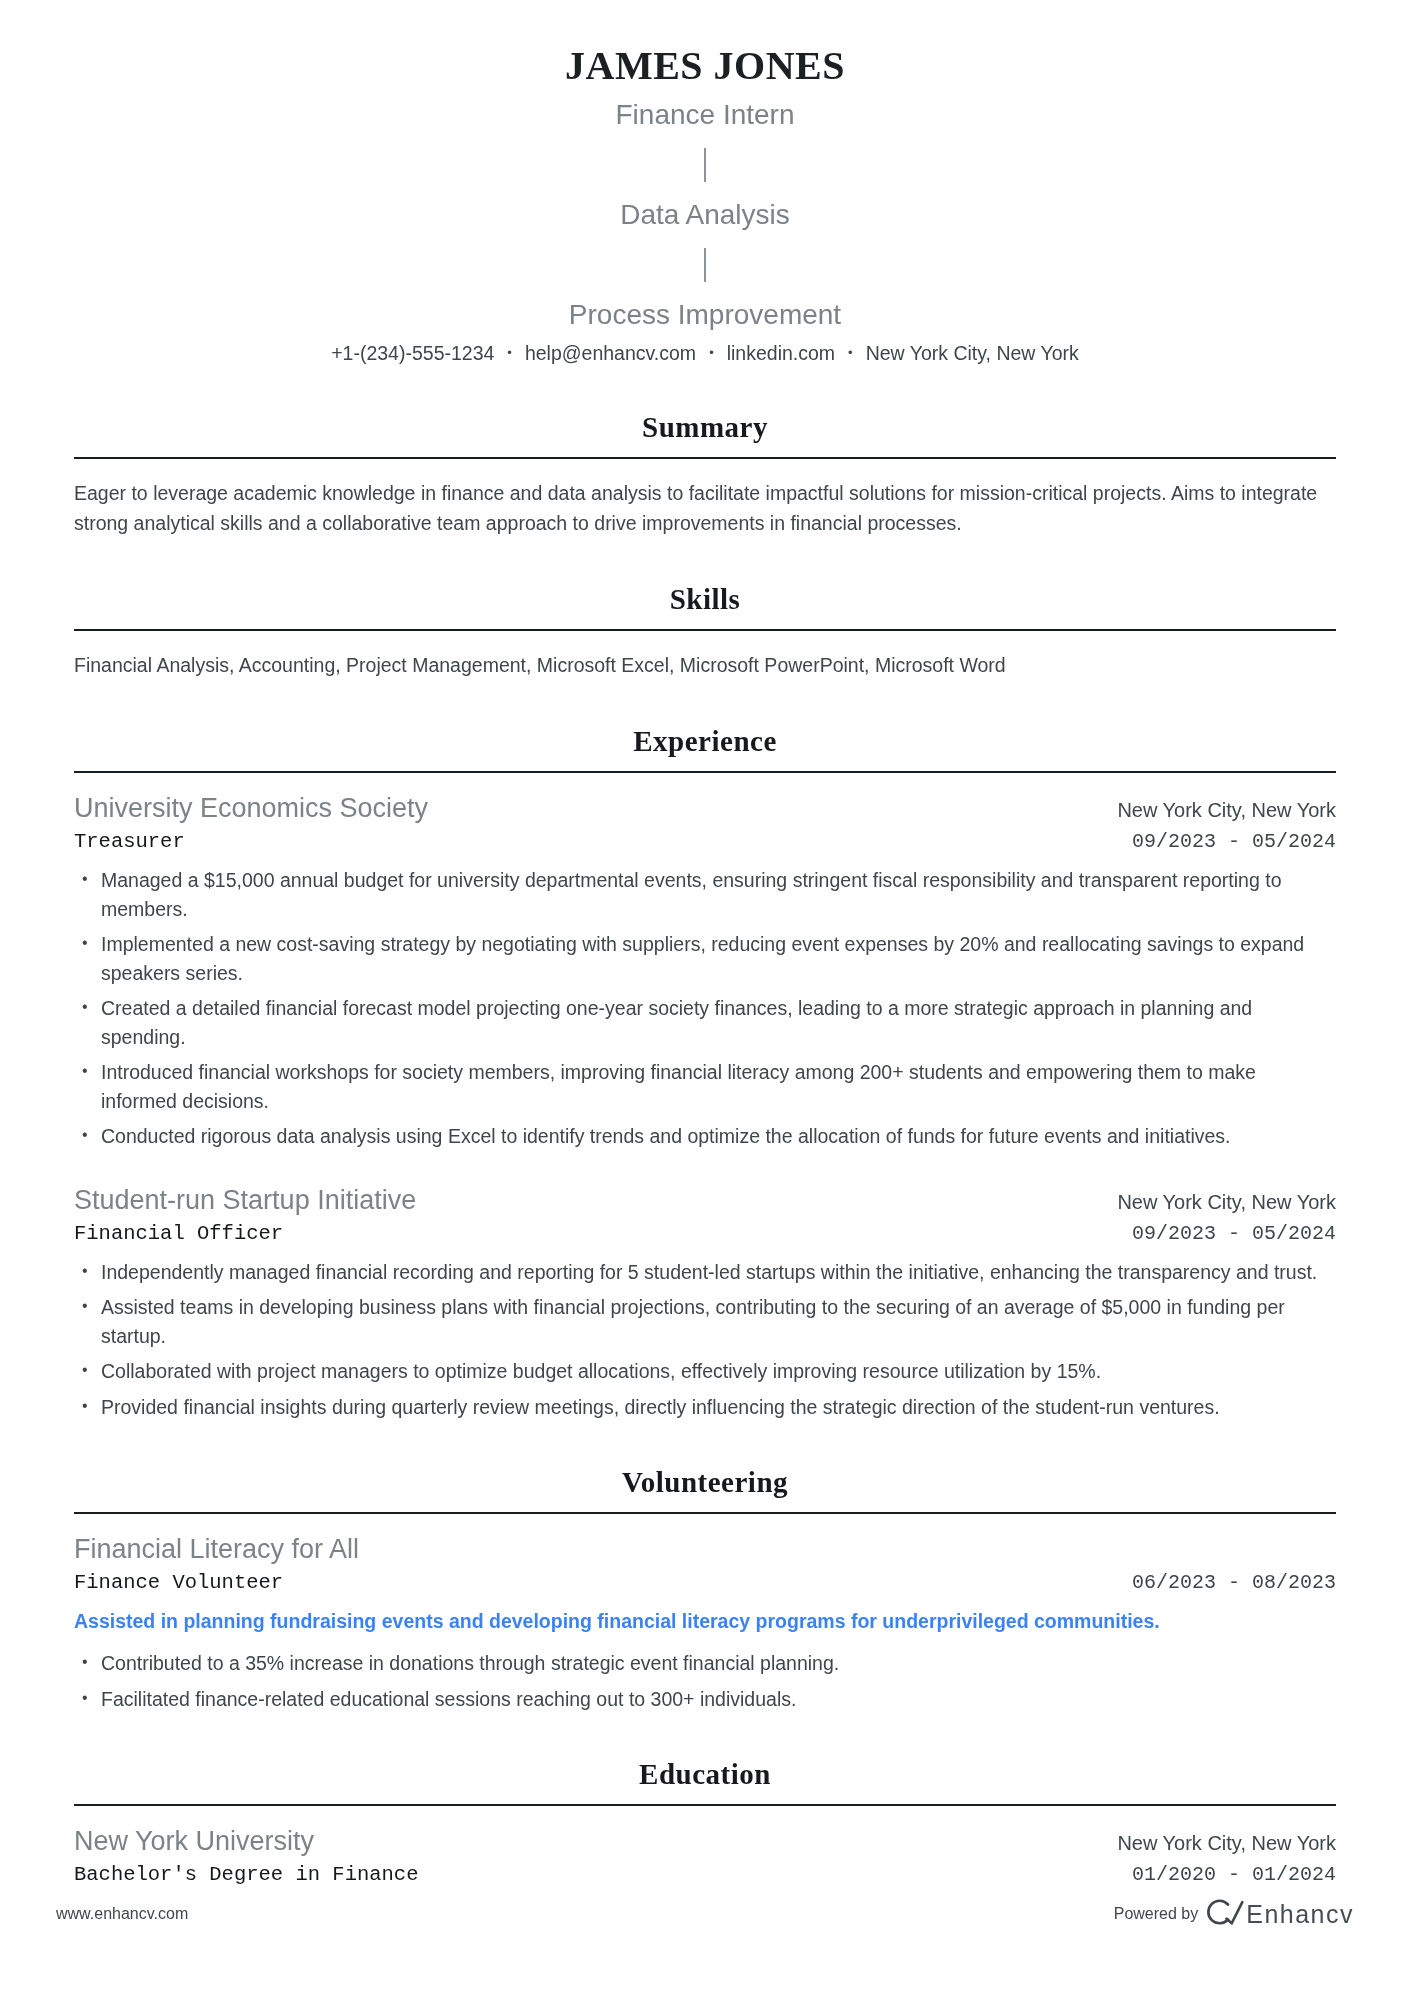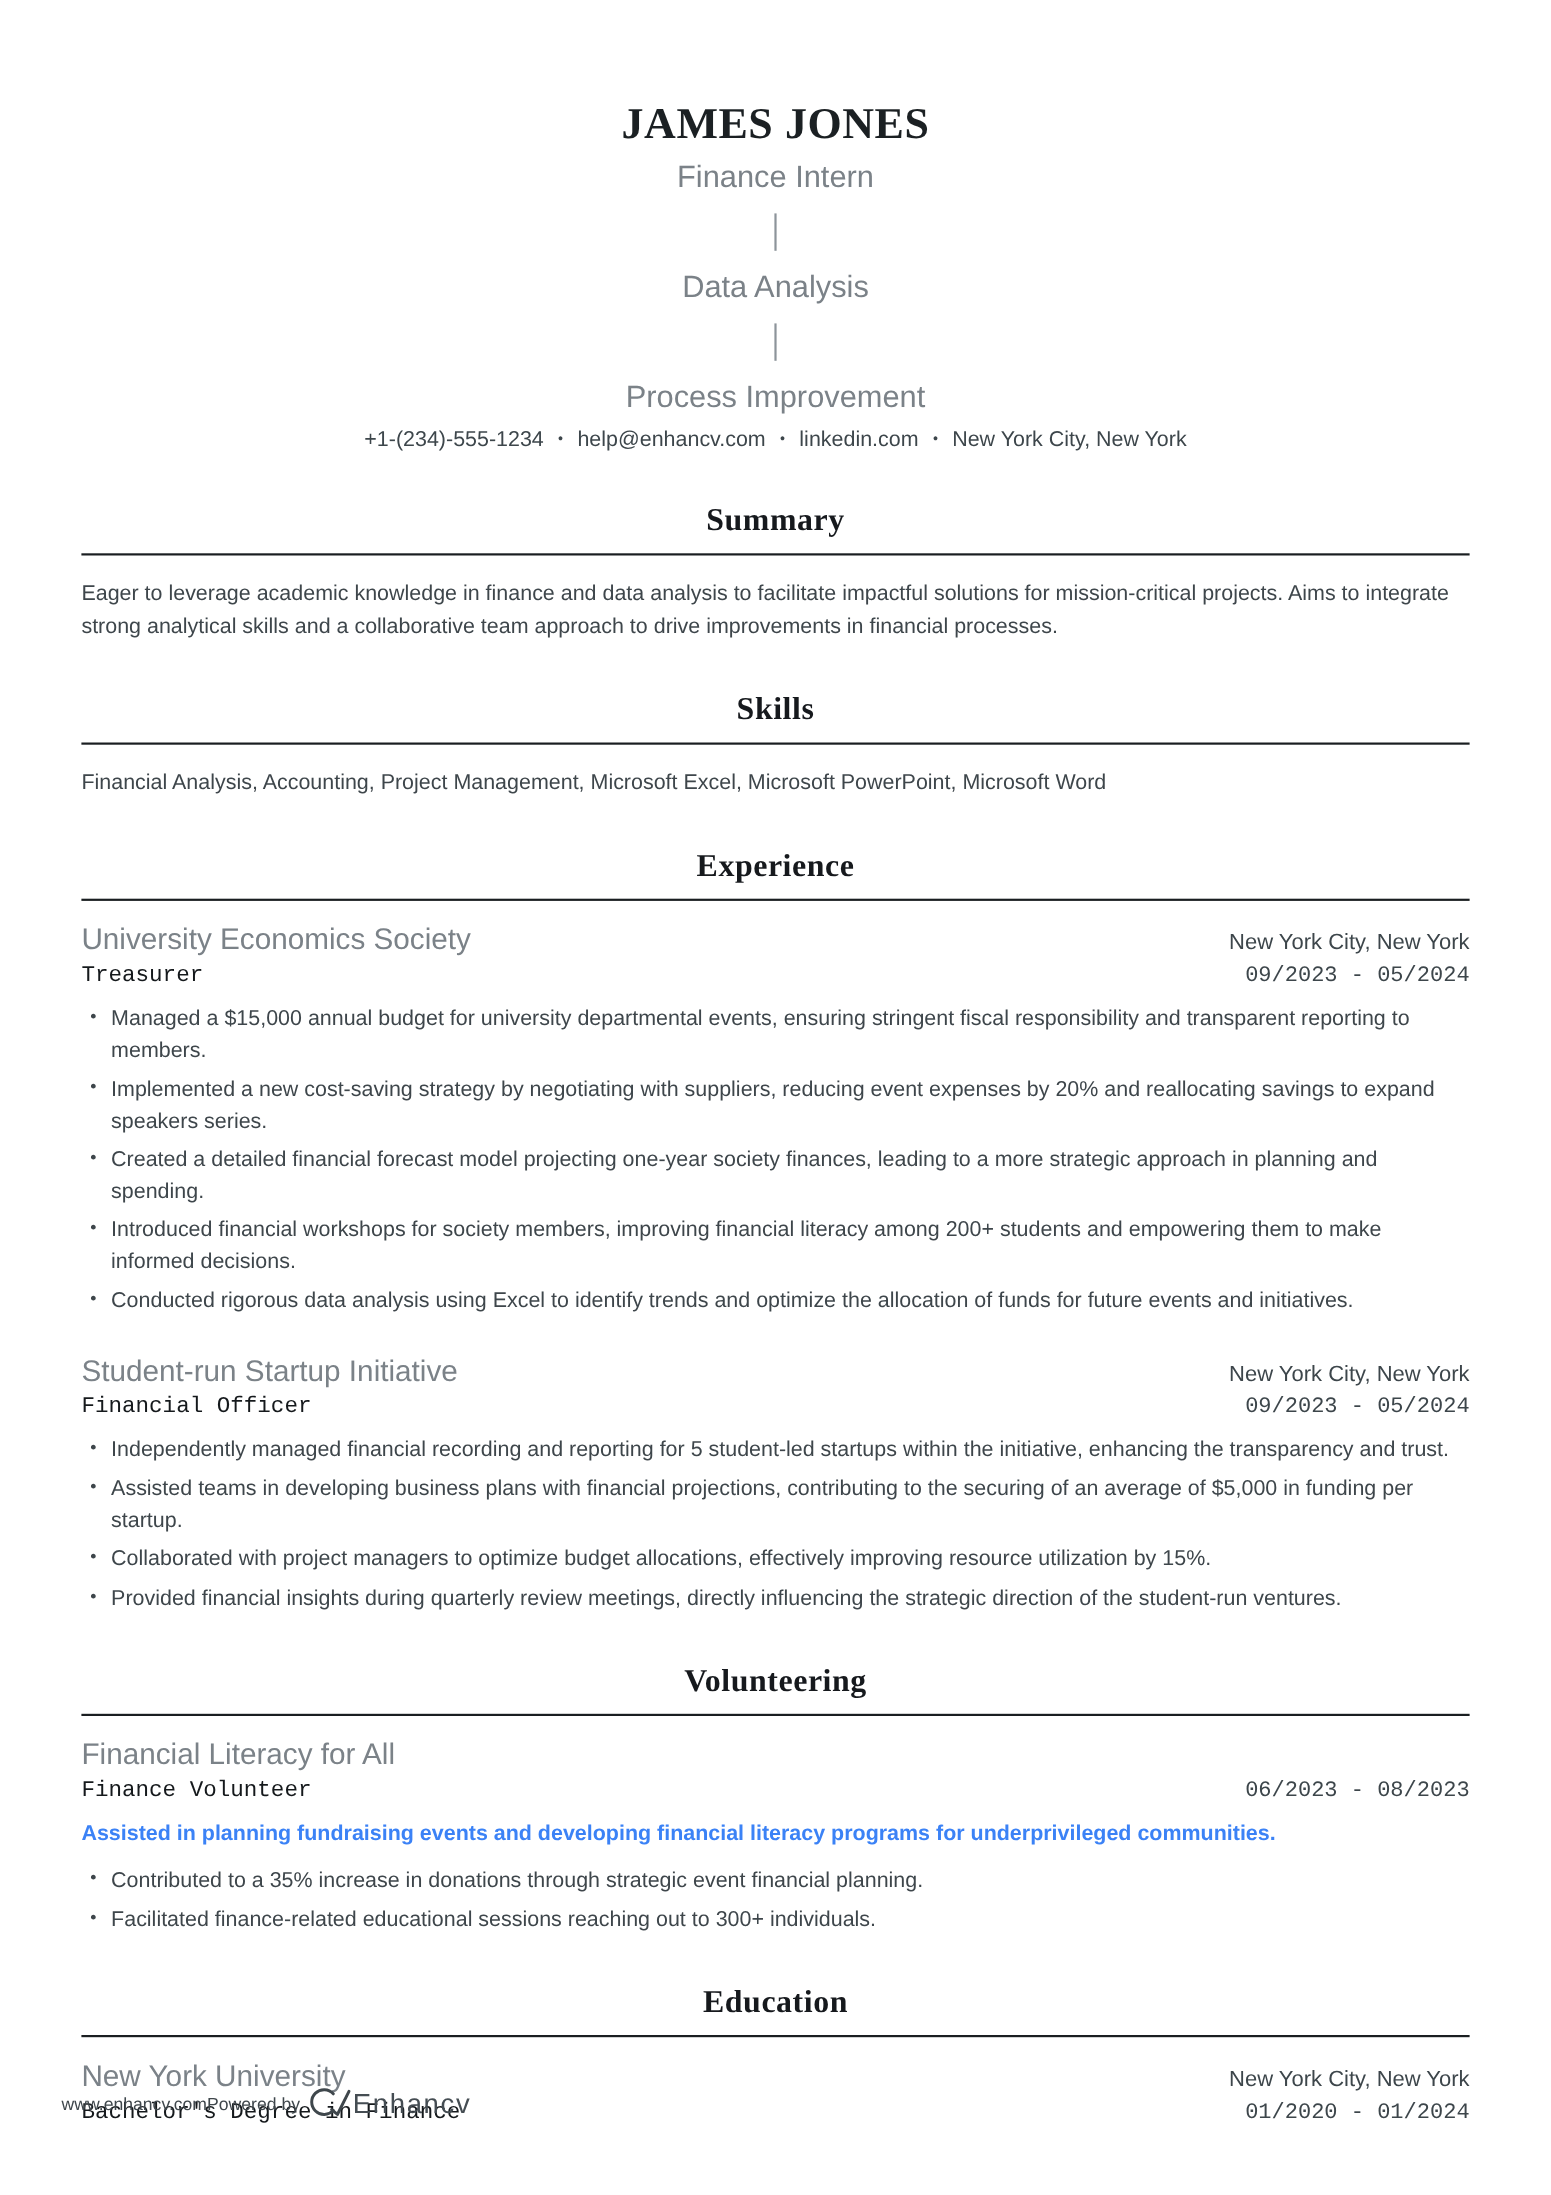--- a/index.html
+++ b/index.html
@@ -7,21 +7,21 @@
   .page {
     position: relative;
     width: 1410px;
     height: 1995px;
     margin: 0 auto;
     background: #ffffff;
     font-family: "Liberation Sans", sans-serif;
     color: #3e464b;
     overflow: hidden;
   }
-  .content { padding: 89px 74px 0 74px; }
+  .content { padding: 43px 74px 0 74px; }
 
   
   .header { text-align: center; }
   .name {
     font-family: "Liberation Serif", serif;
     font-weight: 700;
     font-size: 40px;
     line-height: 46px;
     letter-spacing: 0.5px;
     color: #1b2023;
@@ -99,21 +99,21 @@
     color: #3e464b;
   }
 
   
   .footer {
     position: absolute;
     left: 56px;
     right: 56px;
     bottom: 62px;
     display: flex;
-    justify-content: flex-start;
+    justify-content: space-between;
     align-items: center;
   }
   .footer-site { font-size: 16px; color: #3f474c; }
   .footer-right { display: flex; align-items: center; gap: 0; }
   .footer-powered { font-size: 16px; color: #3f474c; }
   .brand-logo { display: inline-block; }
   .brand-name {
     font-size: 25px;
     color: #454d53;
     letter-spacing: 1.5px;

